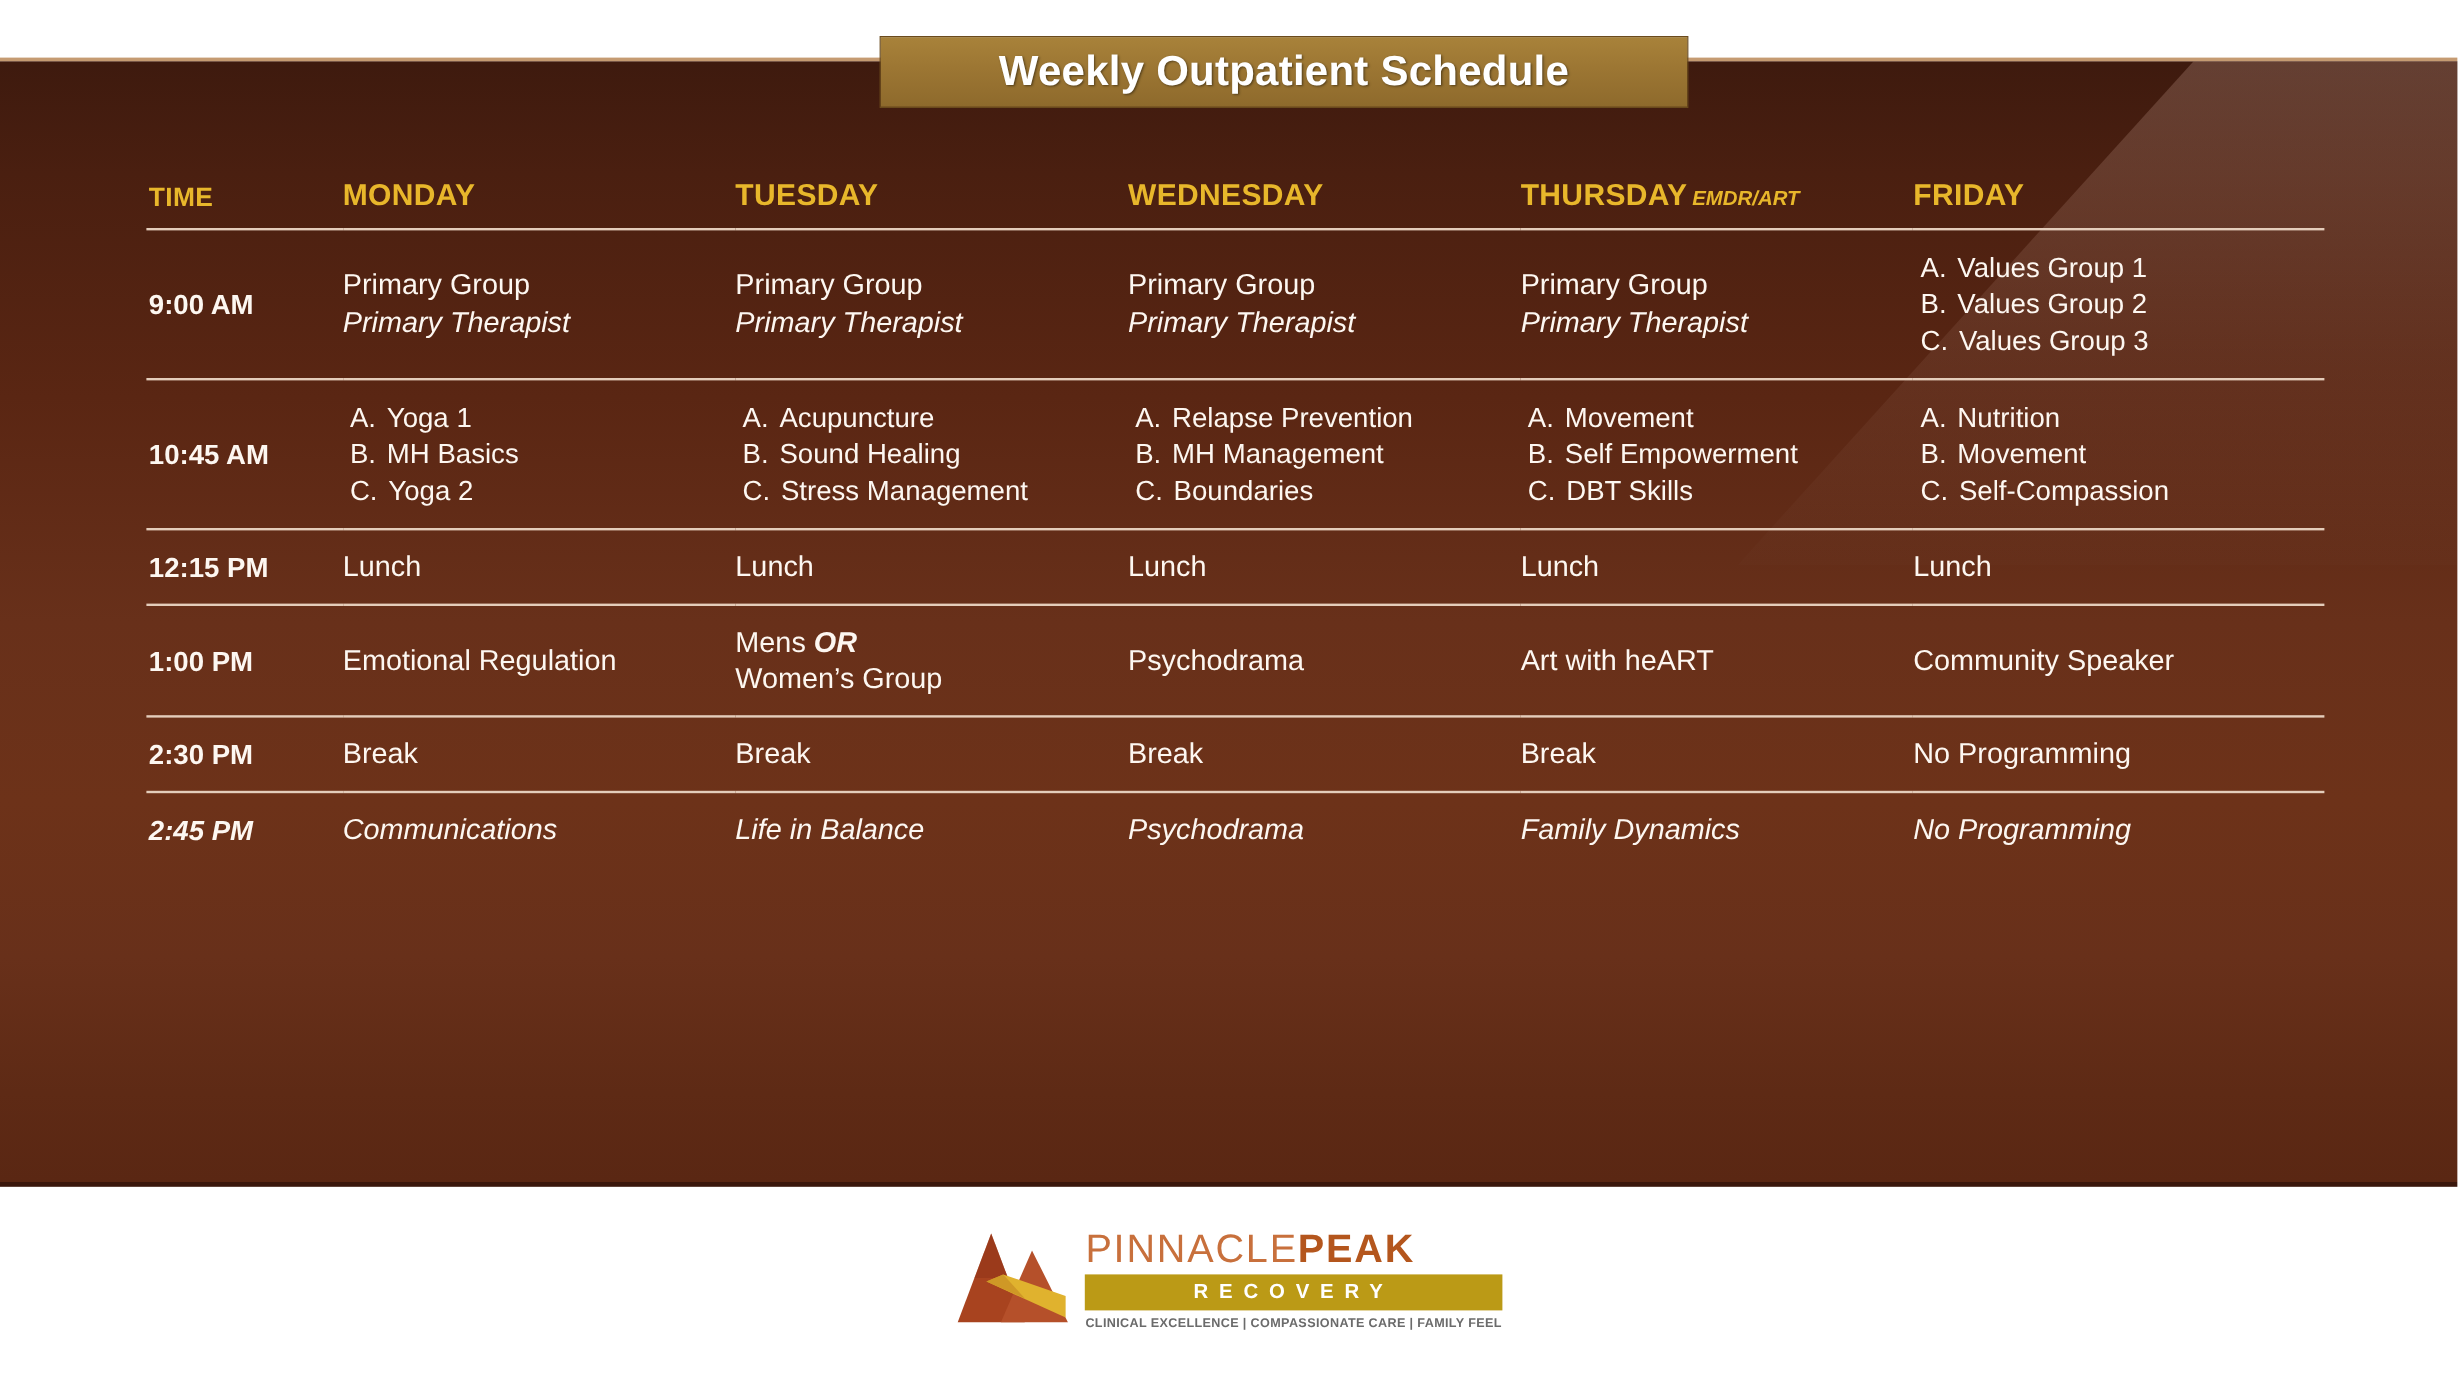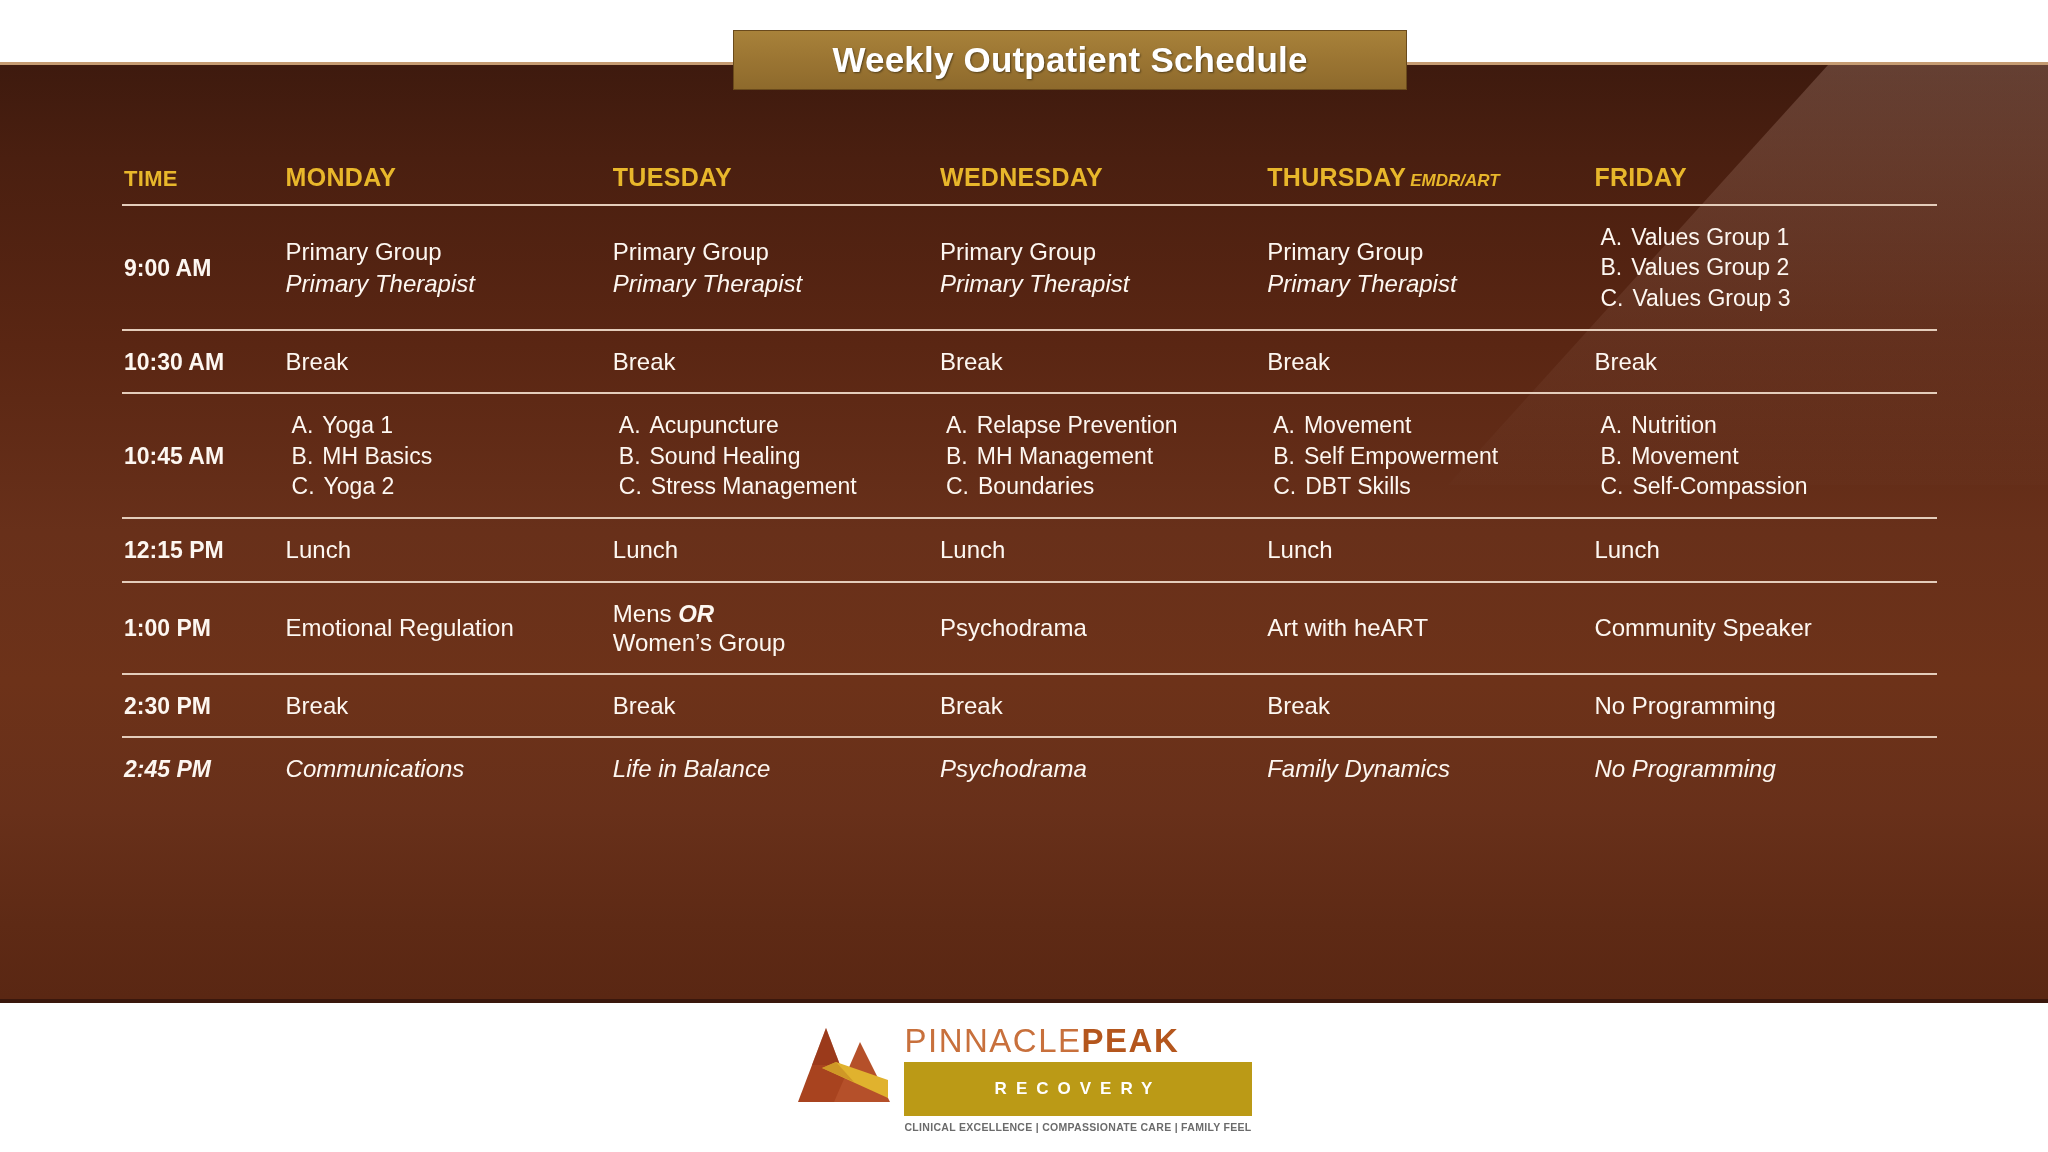--- a/index.html
+++ b/index.html
@@ -12,21 +12,21 @@
     height: 1152px;
     overflow: hidden;
     font-family: "Liberation Sans", sans-serif;
     position: relative;
   }
 
   
   #schedule-panel {
     position: absolute;
     left: 0;
-    top: 62px;
+    top: 48px;
     width: 2048px;
     height: 941px;
     background:
       linear-gradient(180deg,
         #3e1a0e 0%,
         #4a1f10 10%,
         #5a2613 30%,
         #68301a 50%,
         #6d3219 66%,
         #68301a 80%,
@@ -189,21 +189,21 @@
     color: #c8703c;
     font-weight: normal;
   }
   #logo-wordmark .peak {
     color: #b4561d;
     font-weight: bold;
   }
   #logo-recovery-bar {
     margin-top: 5px;
     background: #bb9a16;
-    padding: 17px 6px;
+    padding: 5px 6px;
     text-align: center;
   }
   #logo-recovery-bar .recovery {
     color: #ffffff;
     font-size: 17px;
     font-weight: bold;
     letter-spacing: 9px;
     display: block;
   }
   #logo-tagline {
@@ -272,28 +272,20 @@
                 <span>Values Group 2</span>
               </li>
             <li>
                 <span class="lbl">C.</span>
                 <span>Values Group 3</span>
               </li>
           </ul>
         </td>
       </tr>
 
-      <tr>
-        <td class="time-cell">10:30 AM</td>
-        <td>Break</td>
-        <td>Break</td>
-        <td>Break</td>
-        <td>Break</td>
-        <td>Break</td>
-      </tr>
 
       <tr>
         <td class="time-cell">10:45 AM</td>
         <td>
           <ul class="lettered">
             <li>
                 <span class="lbl">A.</span>
                 <span>Yoga 1</span>
               </li>
             <li>

